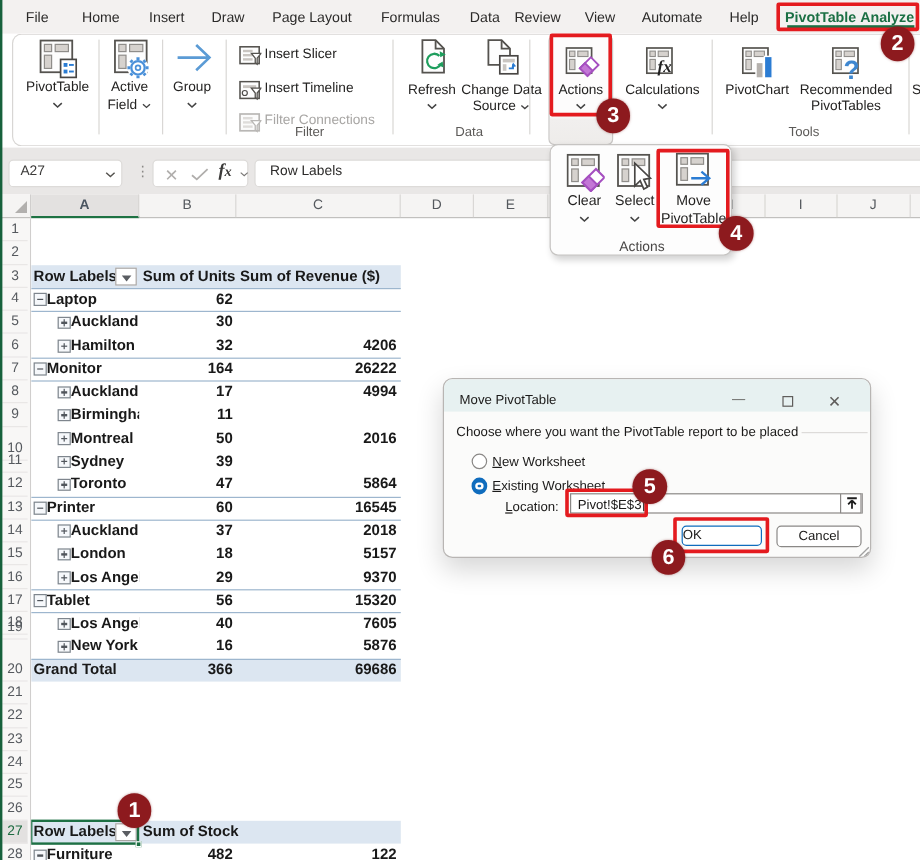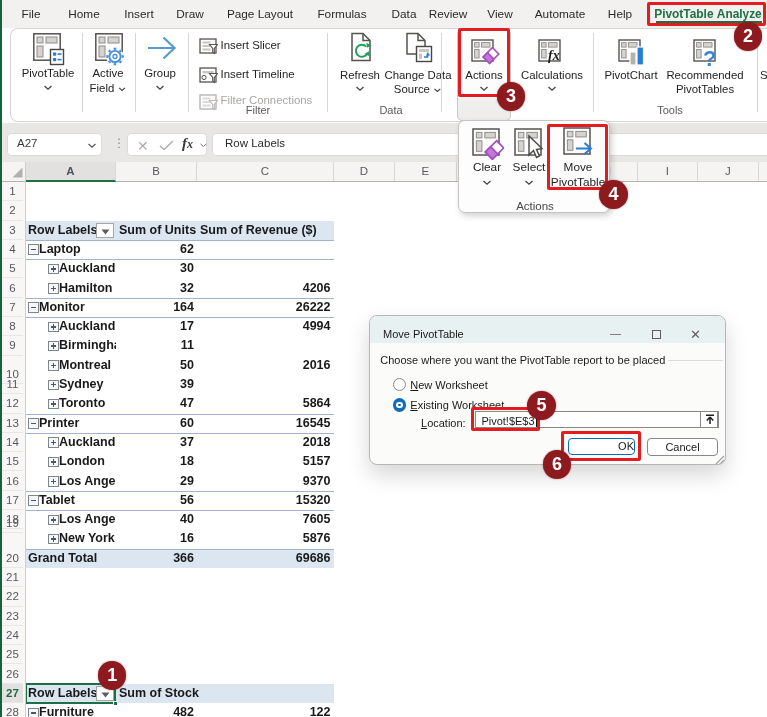--- a/index.html
+++ b/index.html
@@ -273,21 +273,21 @@
     <div class="rn" style="top:308.8px">17</div>
     <div class="rn" style="top:328.1px">18</div>
     <div class="rn" style="top:332px">19</div>
     <div class="rn" style="top:366.7px">20</div>
     <div class="rn" style="top:386.0px">21</div>
     <div class="rn" style="top:405.3px">22</div>
     <div class="rn" style="top:424.6px">23</div>
     <div class="rn" style="top:443.9px">24</div>
     <div class="rn" style="top:463.2px">25</div>
     <div class="rn" style="top:482.5px">26</div>
-    <div class="rn" style="top:501.8px;background:#e3e1e0;color:#1d6b40;font-weight:bold">27</div>
+    <div class="rn" style="top:501.8px;background:#e3e1e0;color:#1d6b40;font-weight:normal">27</div>
     <div class="rn" style="top:521.1px">28</div>
   </div>
   <div class="abs" id="sheet">
     <div class="abs pivhead" style="left:0;top:38.6px;width:308px;height:19.3px"></div>
     <div class="abs pivhead" style="left:0;top:366.7px;width:308px;height:19.3px"></div>
     <div class="abs pivhead" style="left:0;top:501.8px;width:308px;height:19.3px"></div>
     <div class="abs blue" style="top:57.9px"></div>
     <div class="abs blue" style="top:77.2px"></div>
     <div class="abs blue" style="top:115.8px"></div>
     <div class="abs blue" style="top:135.1px"></div>
@@ -434,21 +434,21 @@
     <div class="abs" style="left:26px;top:85.5px;width:6.5px;height:6.5px;border-radius:50%;background:#fff"></div>
     <div class="abs" style="left:28px;top:87.5px;width:2.5px;height:2.5px;border-radius:50%;background:#0f6cbd"></div>
     <span class="abs" style="left:40.3px;top:82.5px"><u>E</u>xisting Worksheet</span>
     <span class="abs" style="left:51px;top:100.5px"><u>L</u>ocation:</span>
     <div class="abs" style="left:104.5px;top:95px;width:244px;height:16.5px;background:#fff;border:1px solid #8a8886"></div>
     <span class="abs" style="left:111.4px;top:98.5px">Pivot!$E$3<span style="display:inline-block;width:1.3px;height:11px;background:#111;vertical-align:-2px;margin-left:1px"></span></span>
     <div class="abs" style="left:330px;top:94.5px;width:18px;height:17px;background:#fff;border:1px solid #8a8886"></div>
     <svg class="abs" style="left:334.5px;top:97.5px" width="10" height="11" viewBox="0 0 10 11">
       <path d="M1 1.2 H9 M5 3 V10 M5 3 L1.8 6.4 M5 3 L8.2 6.4" stroke="#1f1f1f" stroke-width="1.5" fill="none"></path>
     </svg>
-    <div class="abs" style="left:198px;top:122px;width:67px;height:17px;border:1.5px solid #0f6cbd;border-radius:4px;background:#fff;text-align:right;line-height:15px">OK</div>
+    <div class="abs" style="left:198px;top:122px;width:67px;height:17px;border:1.5px solid #0f6cbd;border-radius:4px;background:#fff;text-align:left;line-height:15px">OK</div>
     <div class="abs" style="left:277px;top:121.5px;width:71px;height:18px;border:1px solid #8a8886;border-radius:4px;background:#fff;text-align:center;line-height:17px">Cancel</div>
     <svg class="abs" style="left:345px;top:139px" width="10" height="10" viewBox="0 0 10 10">
       <path d="M9 1 L1 9 M9 5 L5 9" stroke="#a0a0a0" stroke-width="1.1"></path>
     </svg>
   </div>
 
   <div class="redbox" style="left:647px;top:1.5px;width:118.5px;height:24.5px;border-width:3px"></div>
   <div class="redbox" style="left:458px;top:28px;width:52px;height:69px"></div>
   <div class="redbox" style="left:547px;top:123.7px;width:60.5px;height:66.3px"></div>
   <div class="redbox" style="left:470.5px;top:407.3px;width:69.5px;height:24px"></div>

